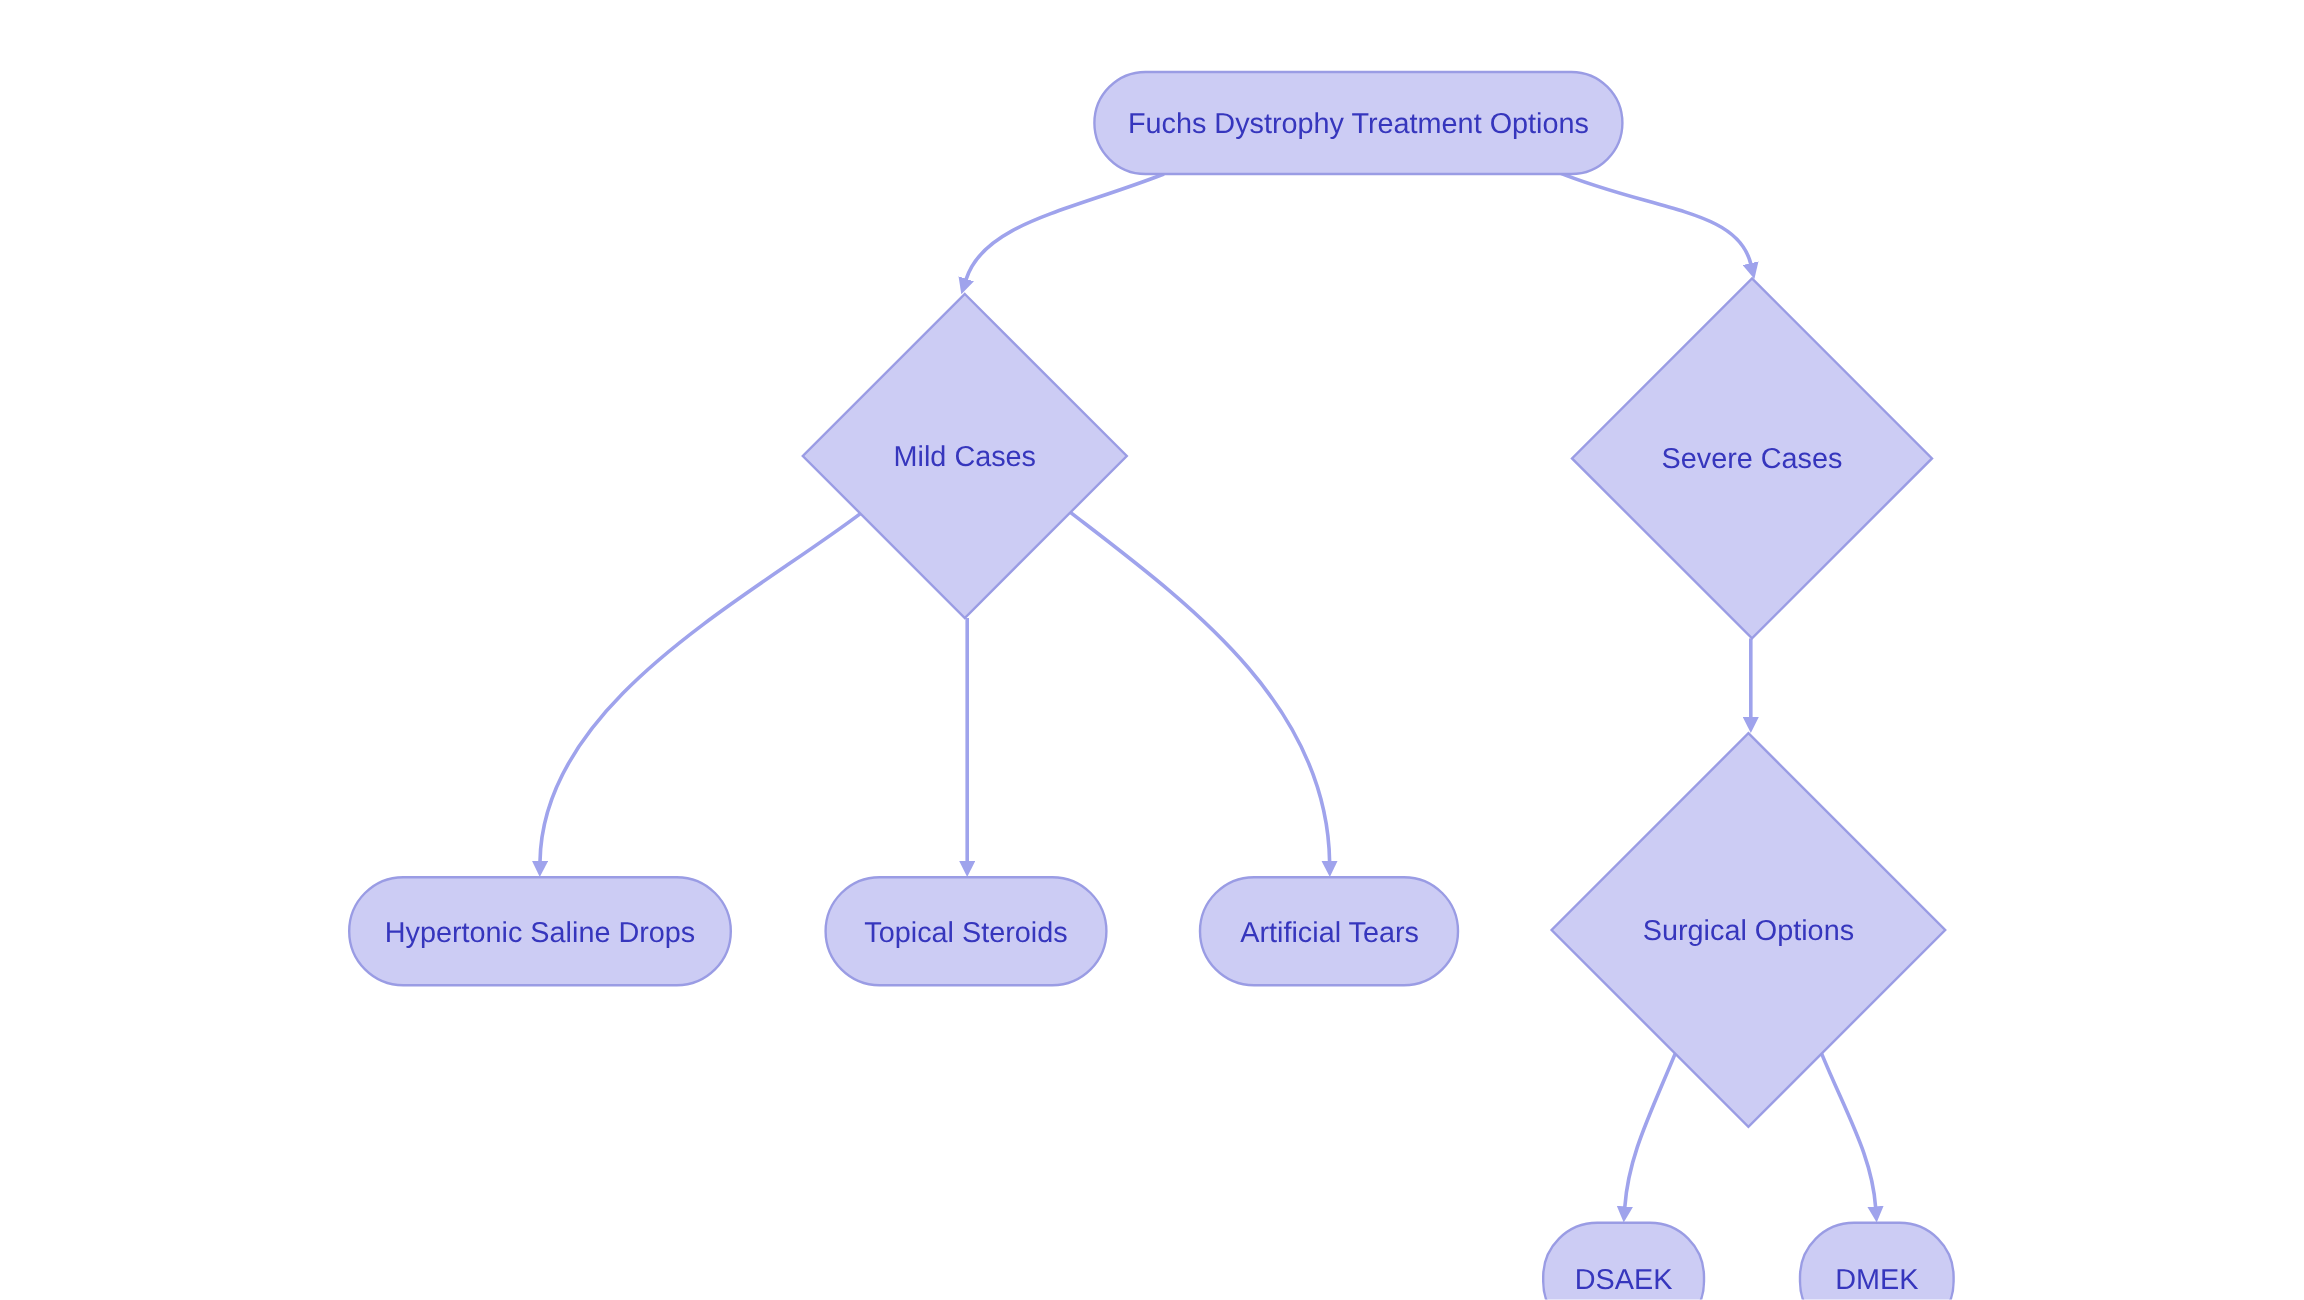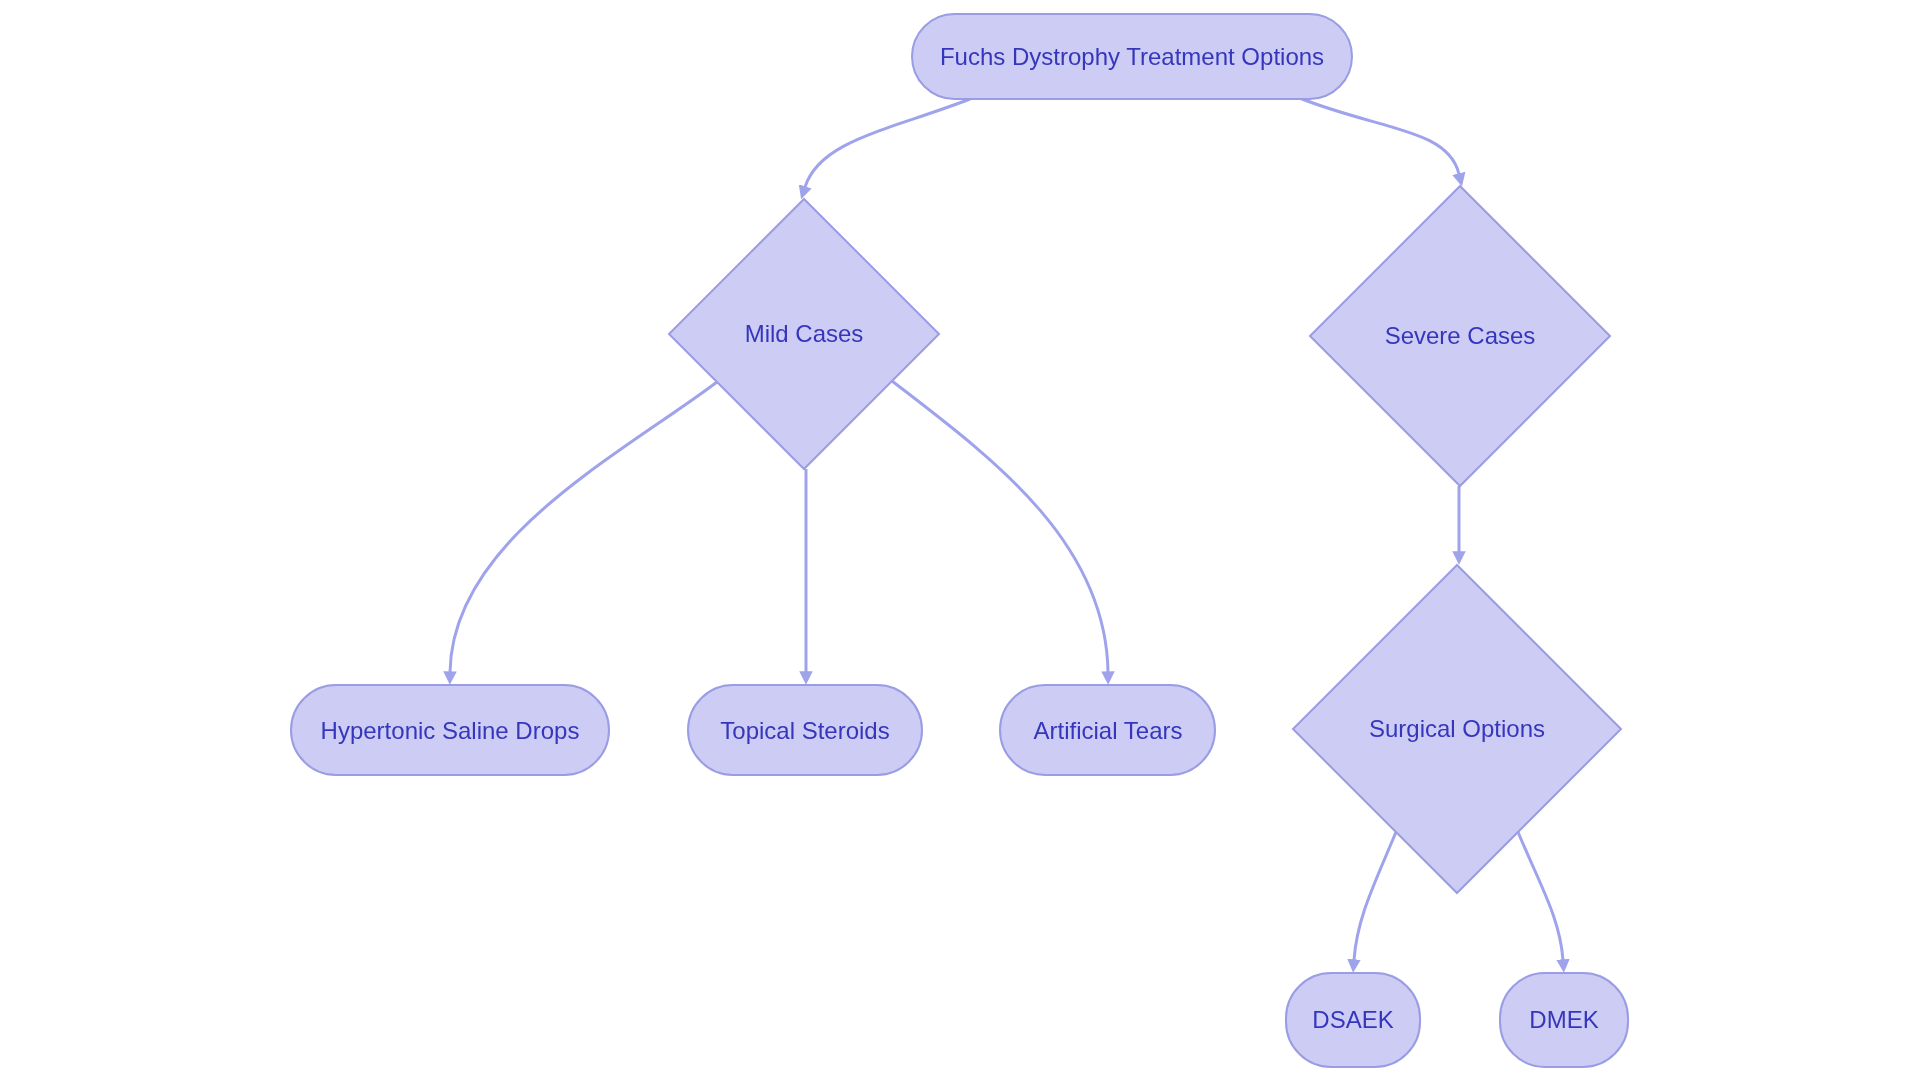--- a/index.html
+++ b/index.html
@@ -9,21 +9,21 @@
     --text:#3636bd;
     --edge:#9fa3ec;
   }
   html,body{
     margin:0;padding:0;
     width:1920px;height:1083px;
     background:var(--bg);
     overflow:hidden;
     font-family:"Liberation Sans", sans-serif;
   }
-  .canvas-wrap{position:relative;width:1920px;height:790px;}
+  .canvas-wrap{position:relative;width:1920px;height:790px;margin-top:46px;}
   svg{position:absolute;left:0;top:0;}
   .edge{
     stroke:var(--edge);
     stroke-width:3;
     fill:none;
   }
   .arrowhead{fill:var(--edge);}
   .node-shape{
     fill:var(--node-fill);
     stroke:var(--node-stroke);

